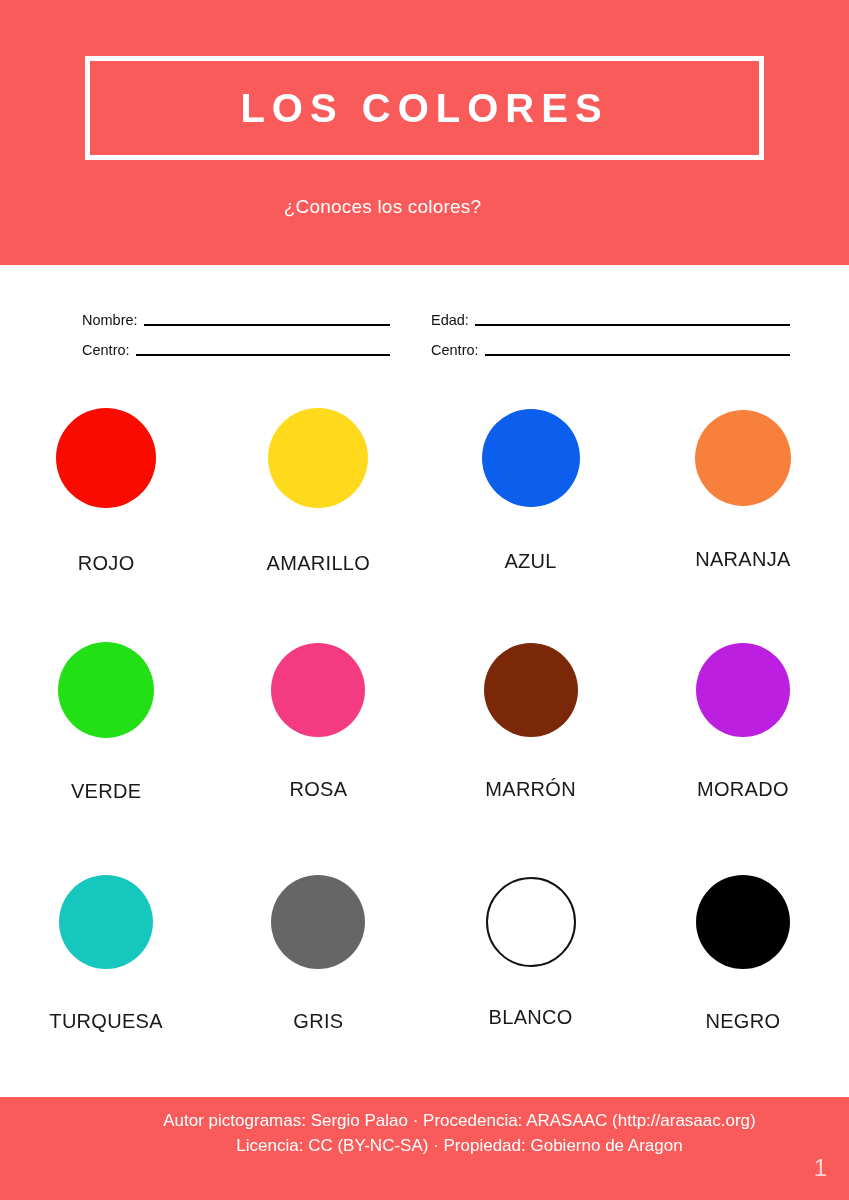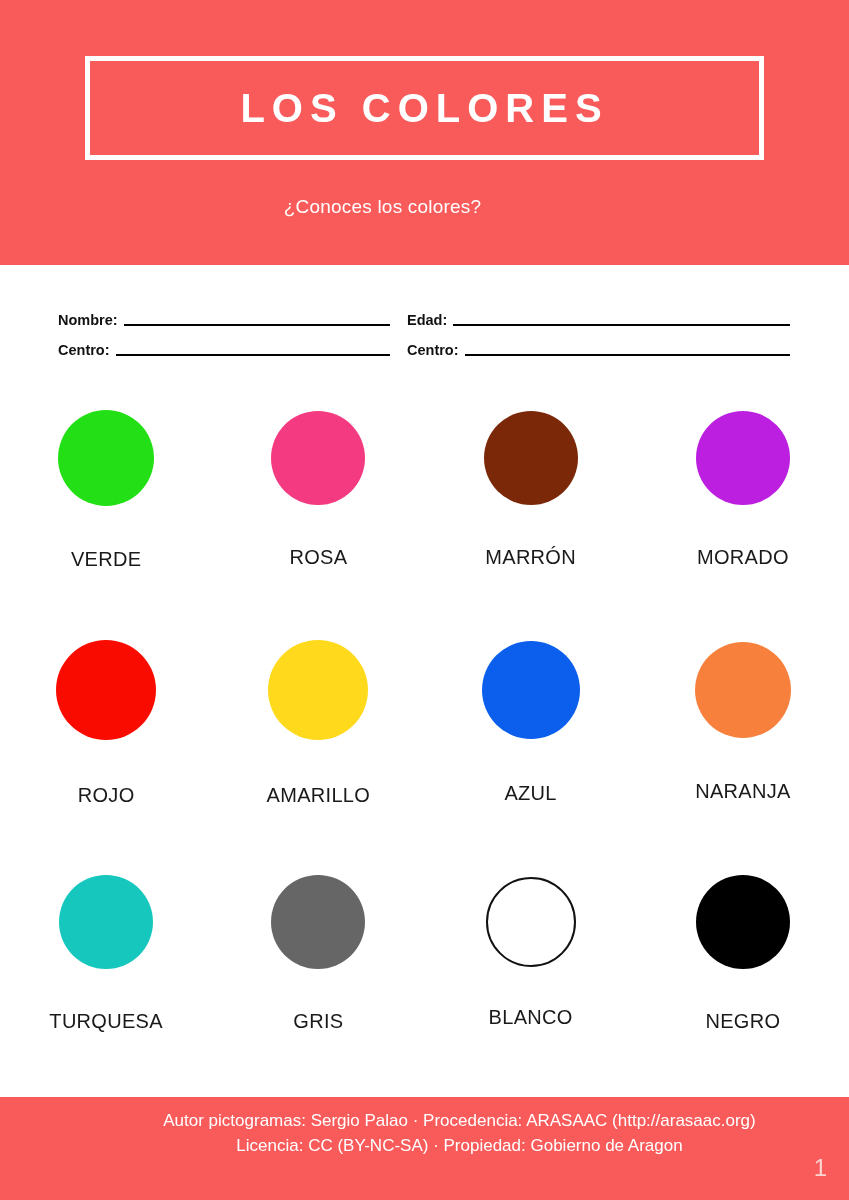--- a/index.html
+++ b/index.html
@@ -77,25 +77,26 @@
     padding-left: 58px;
     box-sizing: border-box;
   }
   .form-field.right {
     width: 400px;
     padding-left: 17px;
     box-sizing: border-box;
   }
   .form-label {
     font-size: 14.5px;
-    font-weight: bold;
+    font-weight: normal;
     color: #111111;
     white-space: nowrap;
     line-height: 1;
     padding-bottom: 3px;
+    margin-left: 24px;
   }
   .form-rule {
     flex: 1;
     border-bottom: 2.5px solid #000000;
     margin-left: 6px;
     margin-bottom: 4px;
     height: 0;
   }
   .form-field.left .form-rule { margin-right: 0; }
 
@@ -193,53 +194,53 @@
     <div class="form-field right">
       <span class="form-label">Centro:</span>
       <span class="form-rule"></span>
     </div>
   </div>
 </div>
 
 <div class="color-grid">
   <div class="color-row">
     <div class="color-cell">
+      <div class="swatch" style="width: 100px; height: 100px; background: rgb(250, 11, 0); margin-top: 16px; margin-bottom: 44px;"></div>
+      <div class="color-label">ROJO</div>
+    </div>
+    <div class="color-cell">
+      <div class="swatch" style="width: 100px; height: 100px; background: rgb(255, 217, 28); margin-top: 16px; margin-bottom: 44px;"></div>
+      <div class="color-label">AMARILLO</div>
+    </div>
+    <div class="color-cell">
+      <div class="swatch" style="width: 98px; height: 98px; background: rgb(11, 95, 236); margin-top: 17px; margin-bottom: 43px;"></div>
+      <div class="color-label">AZUL</div>
+    </div>
+    <div class="color-cell">
+      <div class="swatch" style="width: 96px; height: 96px; background: rgb(247, 129, 60); margin-top: 18px; margin-bottom: 42px;"></div>
+      <div class="color-label">NARANJA</div>
+    </div>
+  </div>
+
+  <div class="color-row">
+    <div class="color-cell">
       <div class="swatch" style="width: 96px; height: 96px; background: rgb(34, 224, 21); margin-top: 18px; margin-bottom: 42px;"></div>
       <div class="color-label">VERDE</div>
     </div>
     <div class="color-cell">
       <div class="swatch" style="width: 94px; height: 94px; background: rgb(244, 58, 128); margin-top: 19px; margin-bottom: 41px;"></div>
       <div class="color-label">ROSA</div>
     </div>
     <div class="color-cell">
       <div class="swatch" style="width: 94px; height: 94px; background: rgb(123, 40, 8); margin-top: 19px; margin-bottom: 41px;"></div>
       <div class="color-label">MARRÓN</div>
     </div>
     <div class="color-cell">
       <div class="swatch" style="width: 94px; height: 94px; background: rgb(188, 31, 224); margin-top: 19px; margin-bottom: 41px;"></div>
       <div class="color-label">MORADO</div>
-    </div>
-  </div>
-
-  <div class="color-row">
-    <div class="color-cell">
-      <div class="swatch" style="width: 100px; height: 100px; background: rgb(250, 11, 0); margin-top: 16px; margin-bottom: 44px;"></div>
-      <div class="color-label">ROJO</div>
-    </div>
-    <div class="color-cell">
-      <div class="swatch" style="width: 100px; height: 100px; background: rgb(255, 217, 28); margin-top: 16px; margin-bottom: 44px;"></div>
-      <div class="color-label">AMARILLO</div>
-    </div>
-    <div class="color-cell">
-      <div class="swatch" style="width: 98px; height: 98px; background: rgb(11, 95, 236); margin-top: 17px; margin-bottom: 43px;"></div>
-      <div class="color-label">AZUL</div>
-    </div>
-    <div class="color-cell">
-      <div class="swatch" style="width: 96px; height: 96px; background: rgb(247, 129, 60); margin-top: 18px; margin-bottom: 42px;"></div>
-      <div class="color-label">NARANJA</div>
     </div>
   </div>
 
   <div class="color-row">
     <div class="color-cell">
       <div class="swatch" style="width: 94px; height: 94px; background: rgb(22, 199, 190); margin-top: 19px; margin-bottom: 41px;"></div>
       <div class="color-label">TURQUESA</div>
     </div>
     <div class="color-cell">
       <div class="swatch" style="width: 94px; height: 94px; background: rgb(102, 102, 102); margin-top: 19px; margin-bottom: 41px;"></div>

